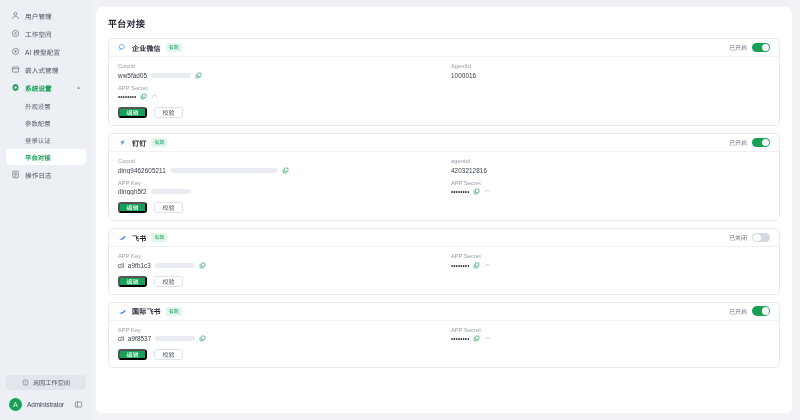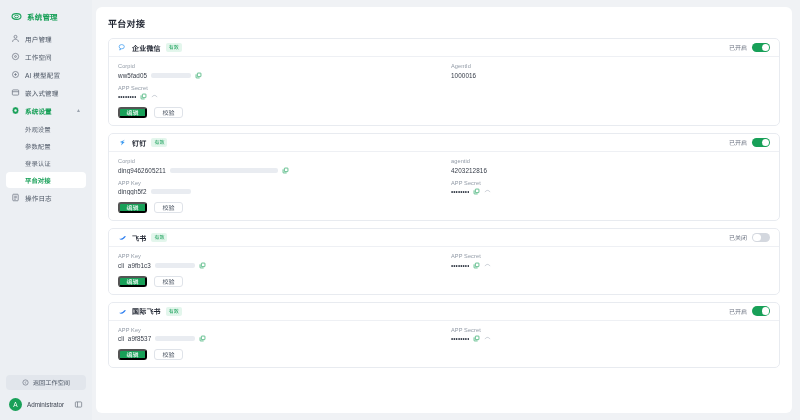--- a/index.html
+++ b/index.html
@@ -220,29 +220,20 @@
     background: #fff; color: #4b5563; border: 1px solid #dfe3e9;
   }
 </style>
 </head>
 <body>
 
 <div id="app">
 
   <aside class="sidebar">
 
-    <div class="brand">
-      <span class="brand-logo">
-        <svg width="11" height="11" viewBox="0 0 16 16">
-          <ellipse cx="8" cy="8" rx="6.5" ry="4.2" fill="none" stroke="#18a058" stroke-width="1.6"></ellipse>
-          <ellipse cx="8" cy="8" rx="3" ry="1.8" fill="none" stroke="#18a058" stroke-width="1.2"></ellipse>
-        </svg>
-      </span>
-      <span class="brand-name">系统管理</span>
-    </div>
 
     <nav class="nav">
 
       <div class="nav-item">
         <span class="ic">
           <svg width="9" height="9" viewBox="0 0 16 16" fill="none" stroke="currentColor" stroke-width="1.3">
             <circle cx="8" cy="5" r="2.6"></circle>
               <path d="M2.8 14c0-3 2.4-4.6 5.2-4.6S13.2 11 13.2 14"></path>
           </svg>
         </span>

